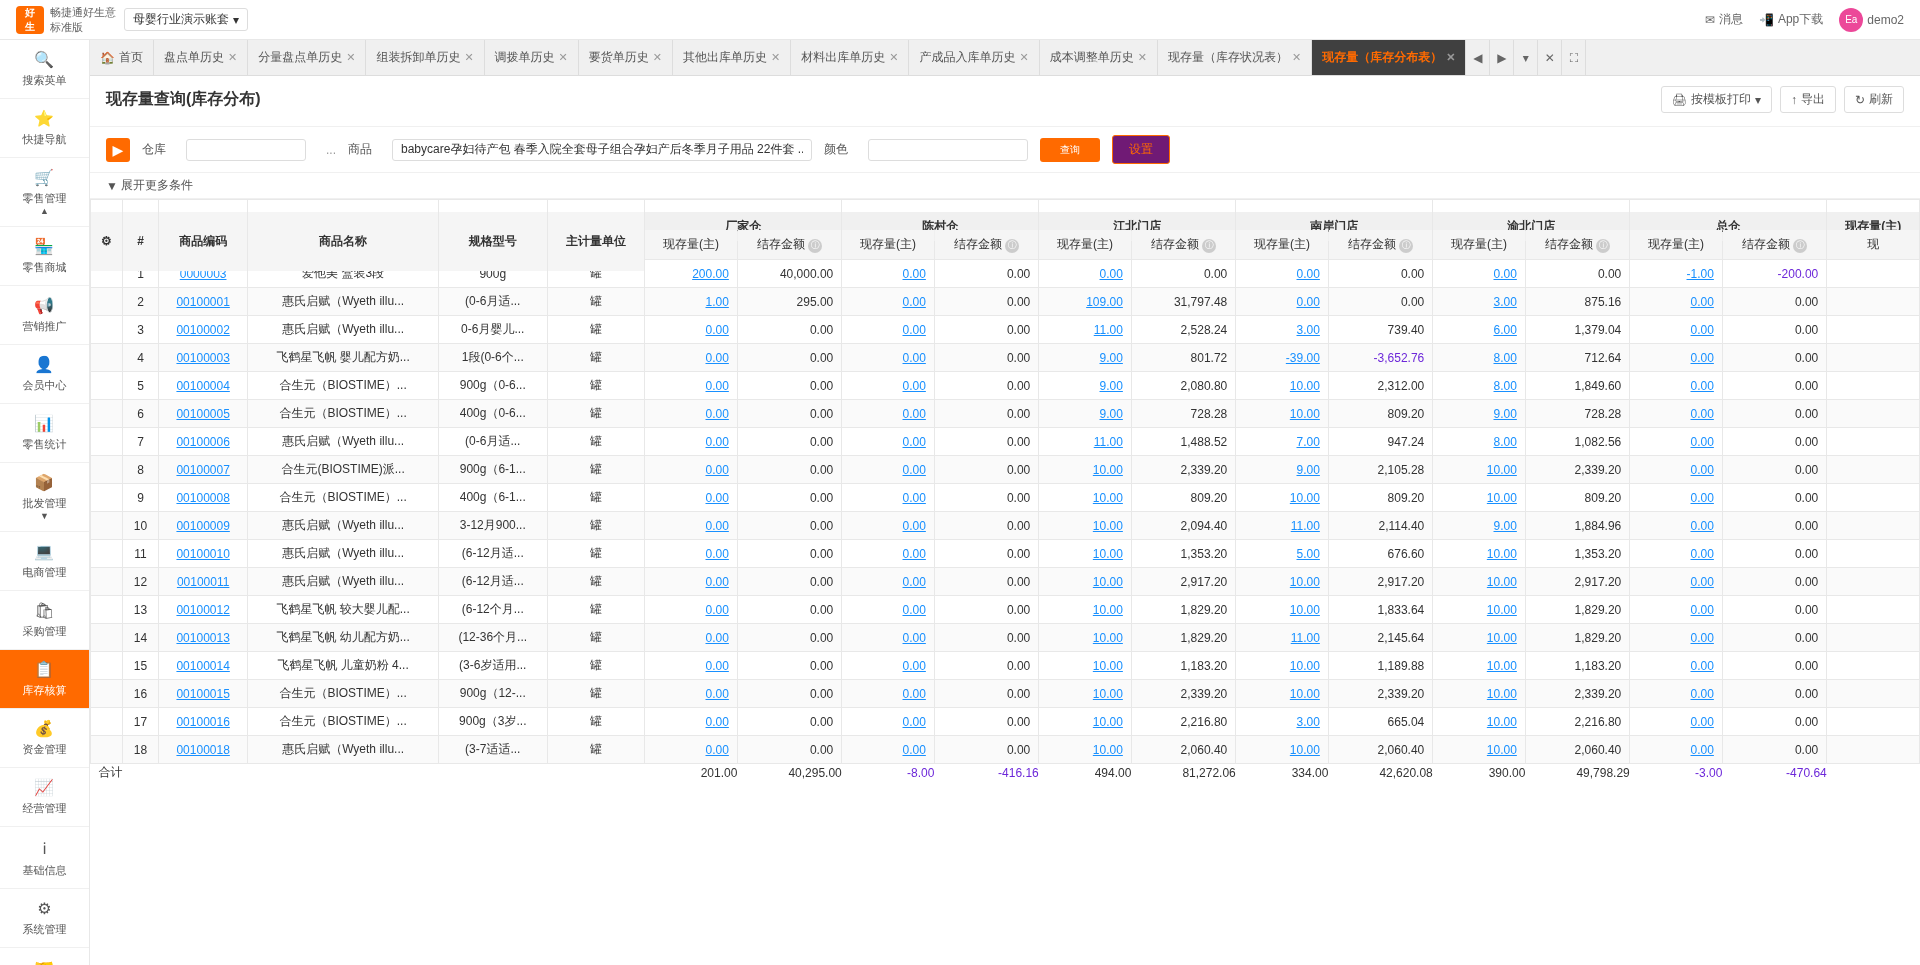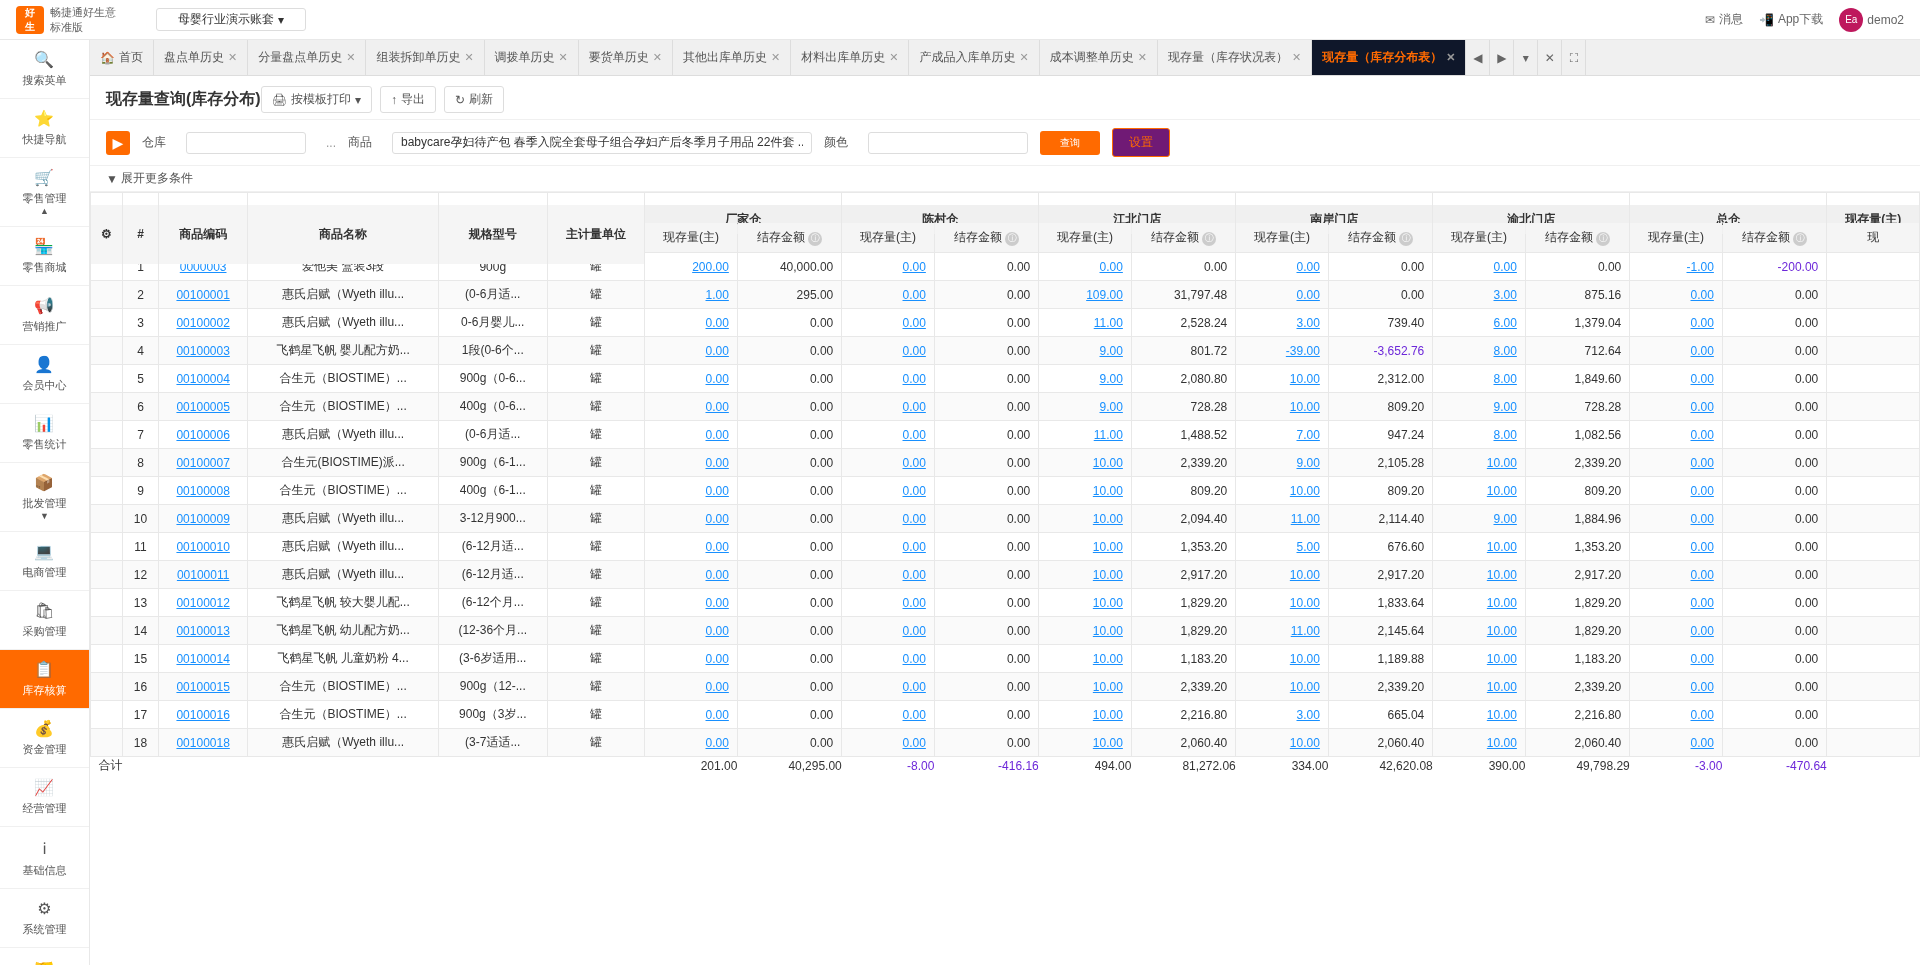--- a/index.html
+++ b/index.html
@@ -15,24 +15,24 @@
       padding: 0 16px;
       border-bottom: 1px solid #e8e8e8;
       position: fixed;
       top: 0; left: 0; right: 0;
       z-index: 100;
     }
     .top-bar-left { display: flex; align-items: center; gap: 8px; }
     .logo-area { display: flex; align-items: center; gap: 6px; }
     .logo-icon { width: 28px; height: 28px; background: #ff6a00; border-radius: 4px; display: flex; align-items: center; justify-content: center; color: #fff; font-size: 10px; font-weight: bold; }
     .logo-text { font-size: 11px; color: #666; line-height: 1.3; }
-    .store-selector { display: flex; align-items: center; gap: 4px; font-size: 12px; color: #333; padding: 2px 21px; border: 1px solid #ddd; border-radius: 3px; cursor: pointer; margin-left: 32px; }
+    .store-selector { display: flex; align-items: center; gap: 4px; font-size: 12px; color: #333; padding: 2px 8px; border: 1px solid #ddd; border-radius: 3px; cursor: pointer; }
     .top-bar-right { display: flex; align-items: center; gap: 16px; font-size: 12px; color: #666; }
     .top-bar-right-item { display: flex; align-items: center; gap: 4px; cursor: pointer; }
-    .avatar { width: 24px; height: 24px; border-radius: 50%; background: #be185d; display: flex; align-items: center; justify-content: center; color: #fff; font-size: 10px; }
+    .avatar { width: 24px; height: 24px; border-radius: 50%; background: #ec4899; display: flex; align-items: center; justify-content: center; color: #fff; font-size: 10px; }
 
     
     .sidebar {
       position: fixed;
       top: 40px;
       left: 0;
       width: 90px;
       bottom: 0;
       background: #fff;
       border-right: 1px solid #e8e8e8;
@@ -76,21 +76,21 @@
       height: 36px;
       white-space: nowrap;
       cursor: pointer;
       font-size: 12px;
       color: #555;
       border-right: 1px solid #ddd;
       background: #f0f0f0;
       flex-shrink: 0;
     }
     .tab-item.active {
-      background: #0f172a;
+      background: #404040;
       color: #ff6a00;
       font-weight: bold;
     }
     .tab-item .tab-close { color: #999; font-size: 11px; cursor: pointer; }
     .tab-item .tab-home { color: #666; }
     .tab-nav-btn {
       display: flex;
       align-items: center;
       justify-content: center;
       width: 24px;
@@ -110,24 +110,24 @@
       right: 0;
       bottom: 0;
       background: #fff;
       overflow: hidden;
       display: flex;
       flex-direction: column;
     }
 
     
     .page-header {
-      padding: 10px 16px 6px;
+      padding: 10px 16px 13px;
       display: flex;
       align-items: center;
-      justify-content: flex-start;
+      justify-content: space-between;
       border-bottom: 1px solid #f0f0f0;
     }
     .page-title { font-size: 16px; font-weight: bold; color: #333; }
     .page-actions { display: flex; align-items: center; gap: 8px; }
     .btn-action {
       display: flex; align-items: center; gap: 4px;
       padding: 4px 10px; border-radius: 3px; cursor: pointer;
       font-size: 12px; border: 1px solid #ddd; background: #fff; color: #555;
     }
 

